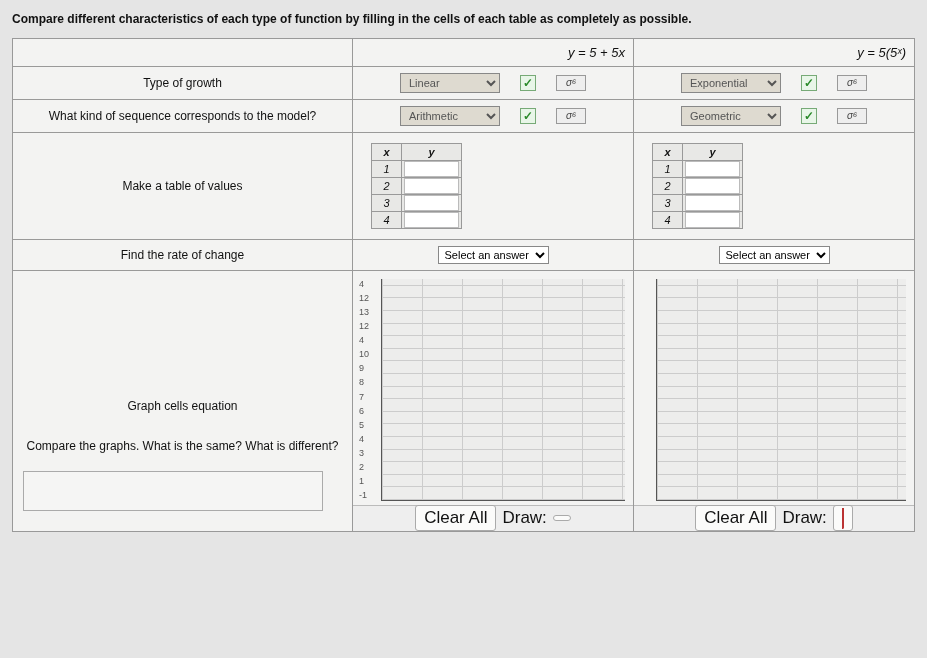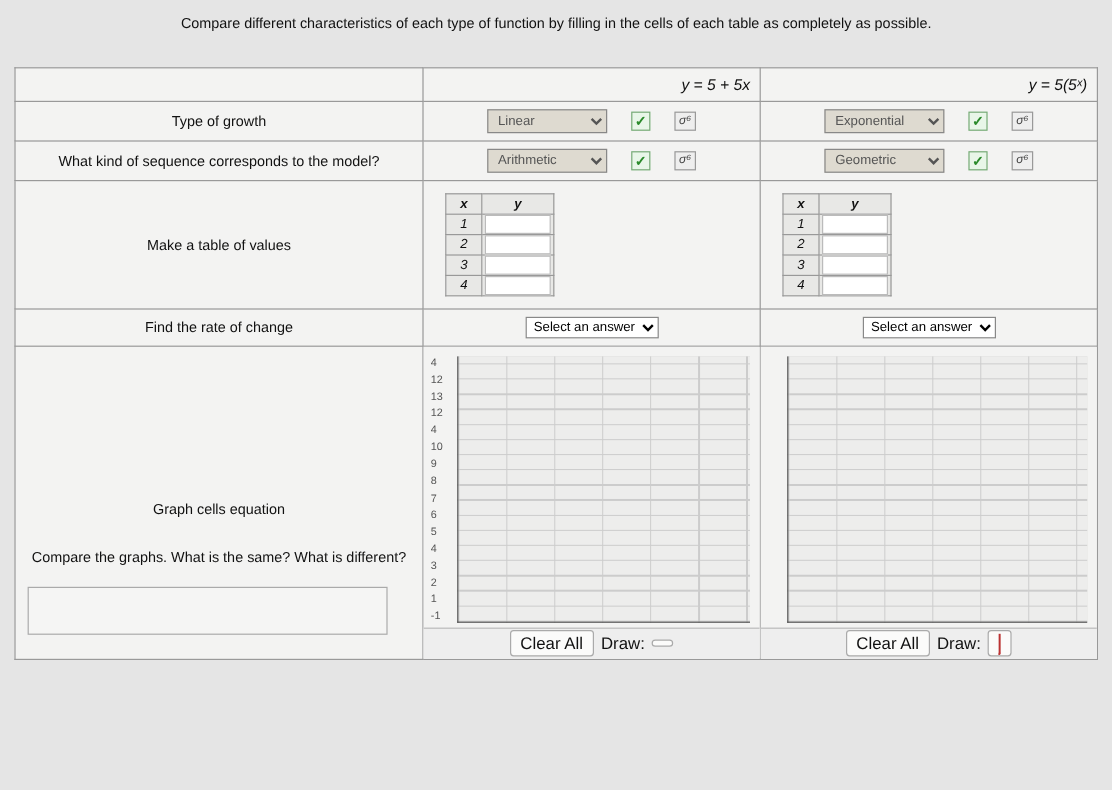--- a/index.html
+++ b/index.html
@@ -4,21 +4,21 @@
 <style>
   * { box-sizing: border-box; }
   body {
     margin: 0;
     padding: 12px;
     font-family: Arial, Helvetica, sans-serif;
     font-size: 12px;
     background: #e5e5e5;
     color: #111;
   }
-  .title { font-weight: normal; margin-bottom: 28px; line-height: 1.3; text-align: center; }
+  .title { font-weight: bold; margin-bottom: 10px; line-height: 1.3; }
   table.main {
     border-collapse: collapse;
     width: 100%;
     background: #f3f3f2;
     border: 1px solid #aaa;
   }
   table.main > tbody > tr > td {
     border: 1px solid #999;
     padding: 6px 8px;
     vertical-align: middle;
@@ -45,21 +45,21 @@
     border: 1px solid #7a7;
     background: #e8f6e8;
     color: #2a8a2a;
     font-size: 12px;
     font-weight: bold;
   }
   .sigma {
     display: inline-flex;
     align-items: center;
     justify-content: center;
-    width: 18px; height: 16px;
+    width: 30px; height: 16px;
     border: 1px solid #999;
     background: #eee;
     font-size: 10px;
     color: #444;
     font-style: italic;
   }
   .xy-table { border-collapse: collapse; margin: 4px auto 4px 10px; }
   .xy-table th, .xy-table td {
     border: 1px solid #999;
     font-size: 11px;
@@ -92,21 +92,21 @@
   }
   .grid.small { inset: 8px 8px 30px 22px; }
   .ylabels { position: absolute; left: 6px; top: 8px; bottom: 30px; width: 20px; display:flex; flex-direction:column-reverse; justify-content:space-between; font-size:9px; color:#555;}
   .xlabels { position: absolute; left: 28px; right: 8px; bottom: 16px; display:flex; justify-content:space-between; font-size:9px; color:#555;}
   .xlabels.sm { left:22px; }
   .toolbar {
     position: absolute; left: 0; right: 0; bottom: 0; height: 26px;
     display: flex; align-items: center; justify-content: center; gap: 6px;
     border-top: 1px solid #bbb;
     background: #eee;
-    font-size: 14px;
+    font-size: 17px;
   }
   .tool-btn {
     padding: 2px 8px;
     border: 1px solid #aaa;
     background: #fbfbfa;
     border-radius: 3px;
     cursor: pointer;
   }
   .draw-icon {
     width: 18px; height: 14px;
@@ -127,21 +127,20 @@
     width: 300px;
     height: 40px;
     border: 1px solid #aaa;
     background: #f5f5f4;
   }
   select.rate {
     font-size: 11px;
     padding: 1px 2px;
     border: 1px solid #888;
     background: #fff;
-    text-align: center;
   }
   .yintercept-input {
     width: 100px;
     border: 1px solid #aaa;
     padding: 3px;
     background: #fff;
     margin: 0 auto;
     display: block;
   }
 </style>

